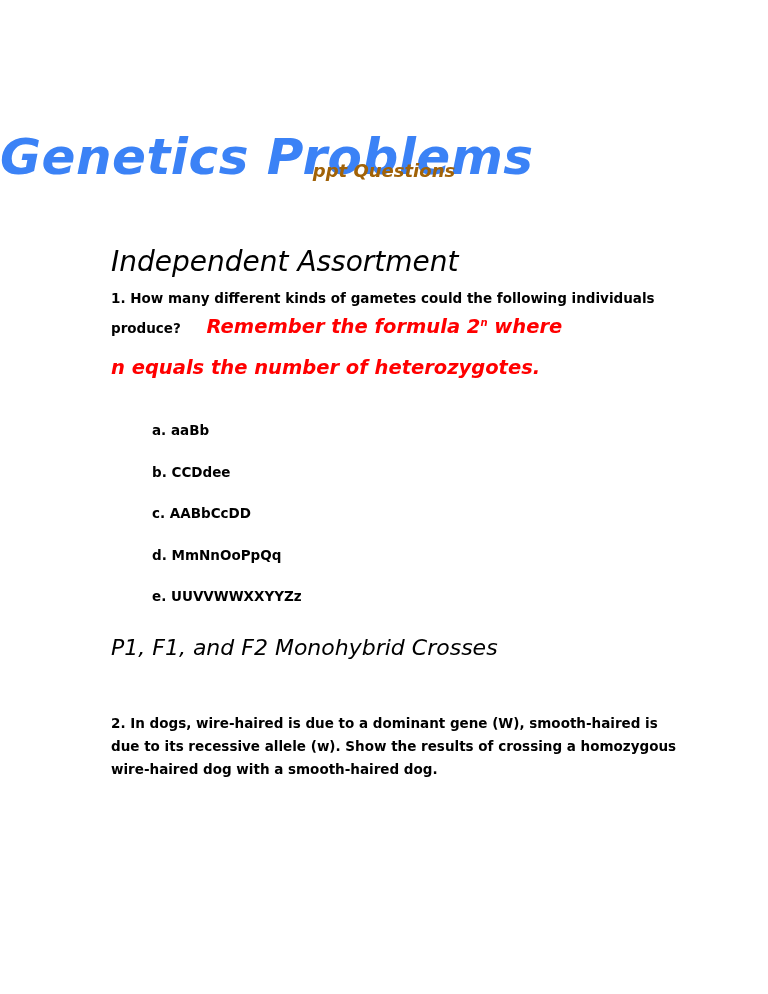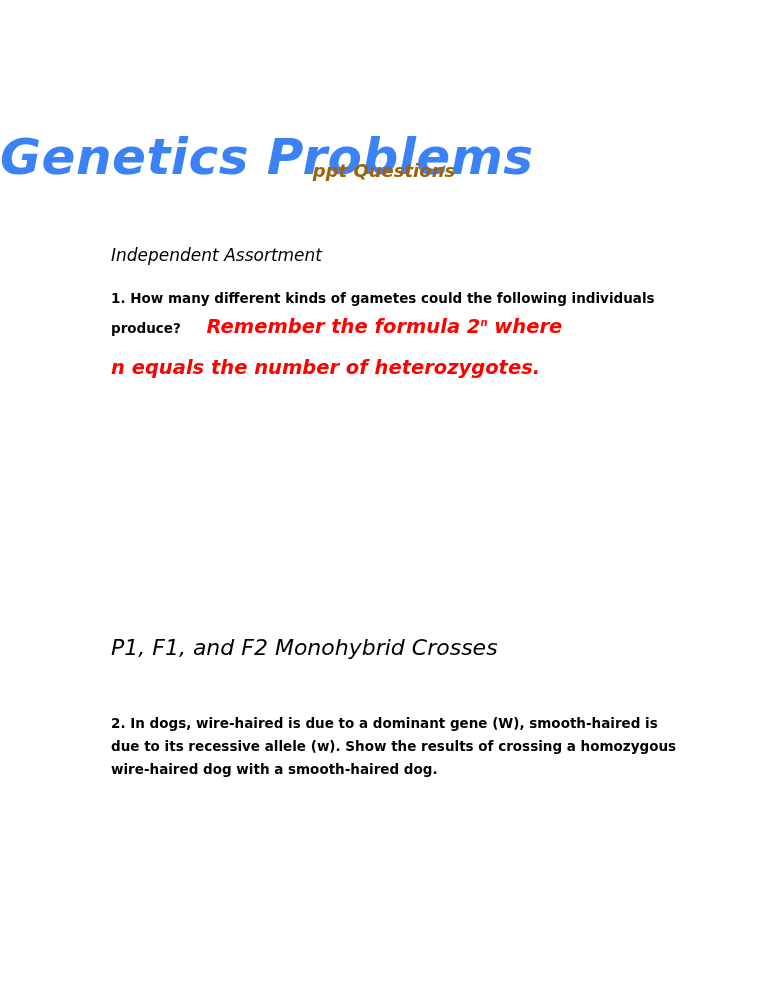--- a/index.html
+++ b/index.html
@@ -3,21 +3,21 @@
   <meta charset="utf-8">
   <style>
     html, body { margin: 0; padding: 0; background: #ffffff; }
     body { width: 768px; height: 994px; position: relative; overflow: hidden;
            font-family: "DejaVu Sans", sans-serif; color: #000; }
     .page { position: absolute; left: 0; top: 0; width: 768px; height: 994px; }
     .title { position: absolute; left: 0; width: 768px; top: 128px; text-align: left;
              font-size: 50px; font-weight: bold; font-style: italic; color: #3b82f6; letter-spacing: 0.5px; }
     .subtitle { position: absolute; left: 0; width: 768px; top: 160px; text-align: center;
                 font-size: 18px; font-weight: bold; font-style: italic; color: #a16207; }
-    .heading { position: absolute; left: 111px; font-size: 17px; font-style: italic; color: #000; }
+    .heading { position: absolute; left: 111px; font-size: 28px; font-style: italic; color: #000; }
     .h1 { top: 245px; }
     .h2 { top: 635px; font-size: 22px; }
     .para { position: absolute; left: 111px; width: 560px; font-size: 13.5px; font-weight: bold; line-height: 23px; }
     .q1 { top: 287px; }
     .q1 .hint { color: #ff0000; font-style: italic; font-size: 19.5px; margin-left: 21px; }
     .q1 .line2 { display: block; color: #ff0000; font-style: italic; font-size: 19.5px; margin-top: 16px; }
     .q1 sup { font-size: 10px; }
     .opts { position: absolute; left: 152px; top: 420px; }
     .opt { font-size: 13.5px; font-weight: bold; height: 41.5px; line-height: 20px; }
     .q2 { top: 712px; width: 570px; }
@@ -30,17 +30,24 @@
   <div class="subtitle">ppt Questions</div>
 
   <div class="heading h1">Independent Assortment</div>
 
   <div class="para q1">
     <span>1. How many different kinds of gametes could the following individuals produce?</span>
     <span class="hint"><span>Remember the formula 2</span><sup>n</sup><span> where</span></span>
     <span class="line2">n equals the number of heterozygotes.</span>
   </div>
 
+  <div class="opts">
+    <div class="opt">a. aaBb</div>
+    <div class="opt">b. CCDdee</div>
+    <div class="opt">c. AABbCcDD</div>
+    <div class="opt">d. MmNnOoPpQq</div>
+    <div class="opt">e. UUVVWWXXYYZz</div>
+  </div>
 
   <div class="heading h2">P1, F1, and F2 Monohybrid Crosses</div>
 
   <div class="para q2">2. In dogs, wire-haired is due to a dominant gene (W), smooth-haired is due to its recessive allele (w). Show the results of crossing a homozygous wire-haired dog with a smooth-haired dog.</div>
 </div>
 
 </body></html>

